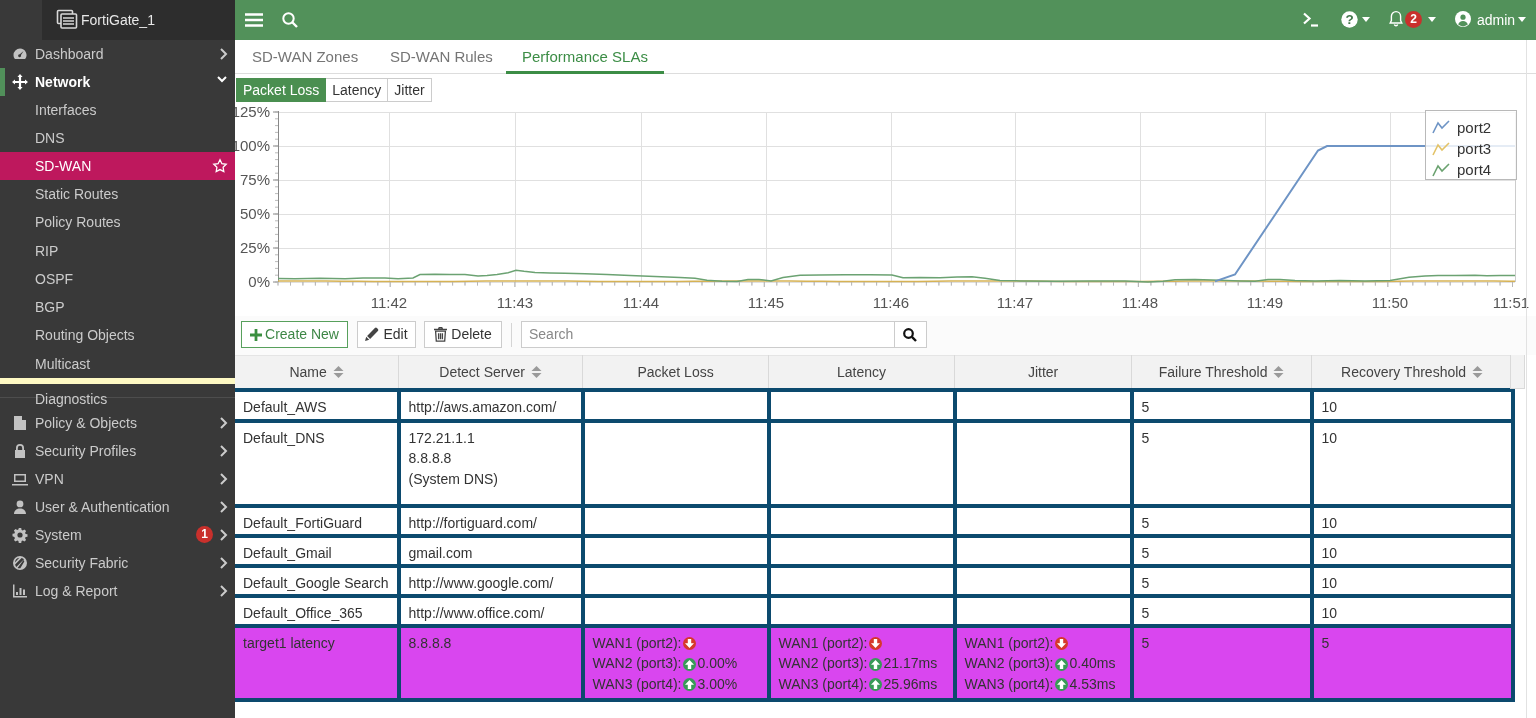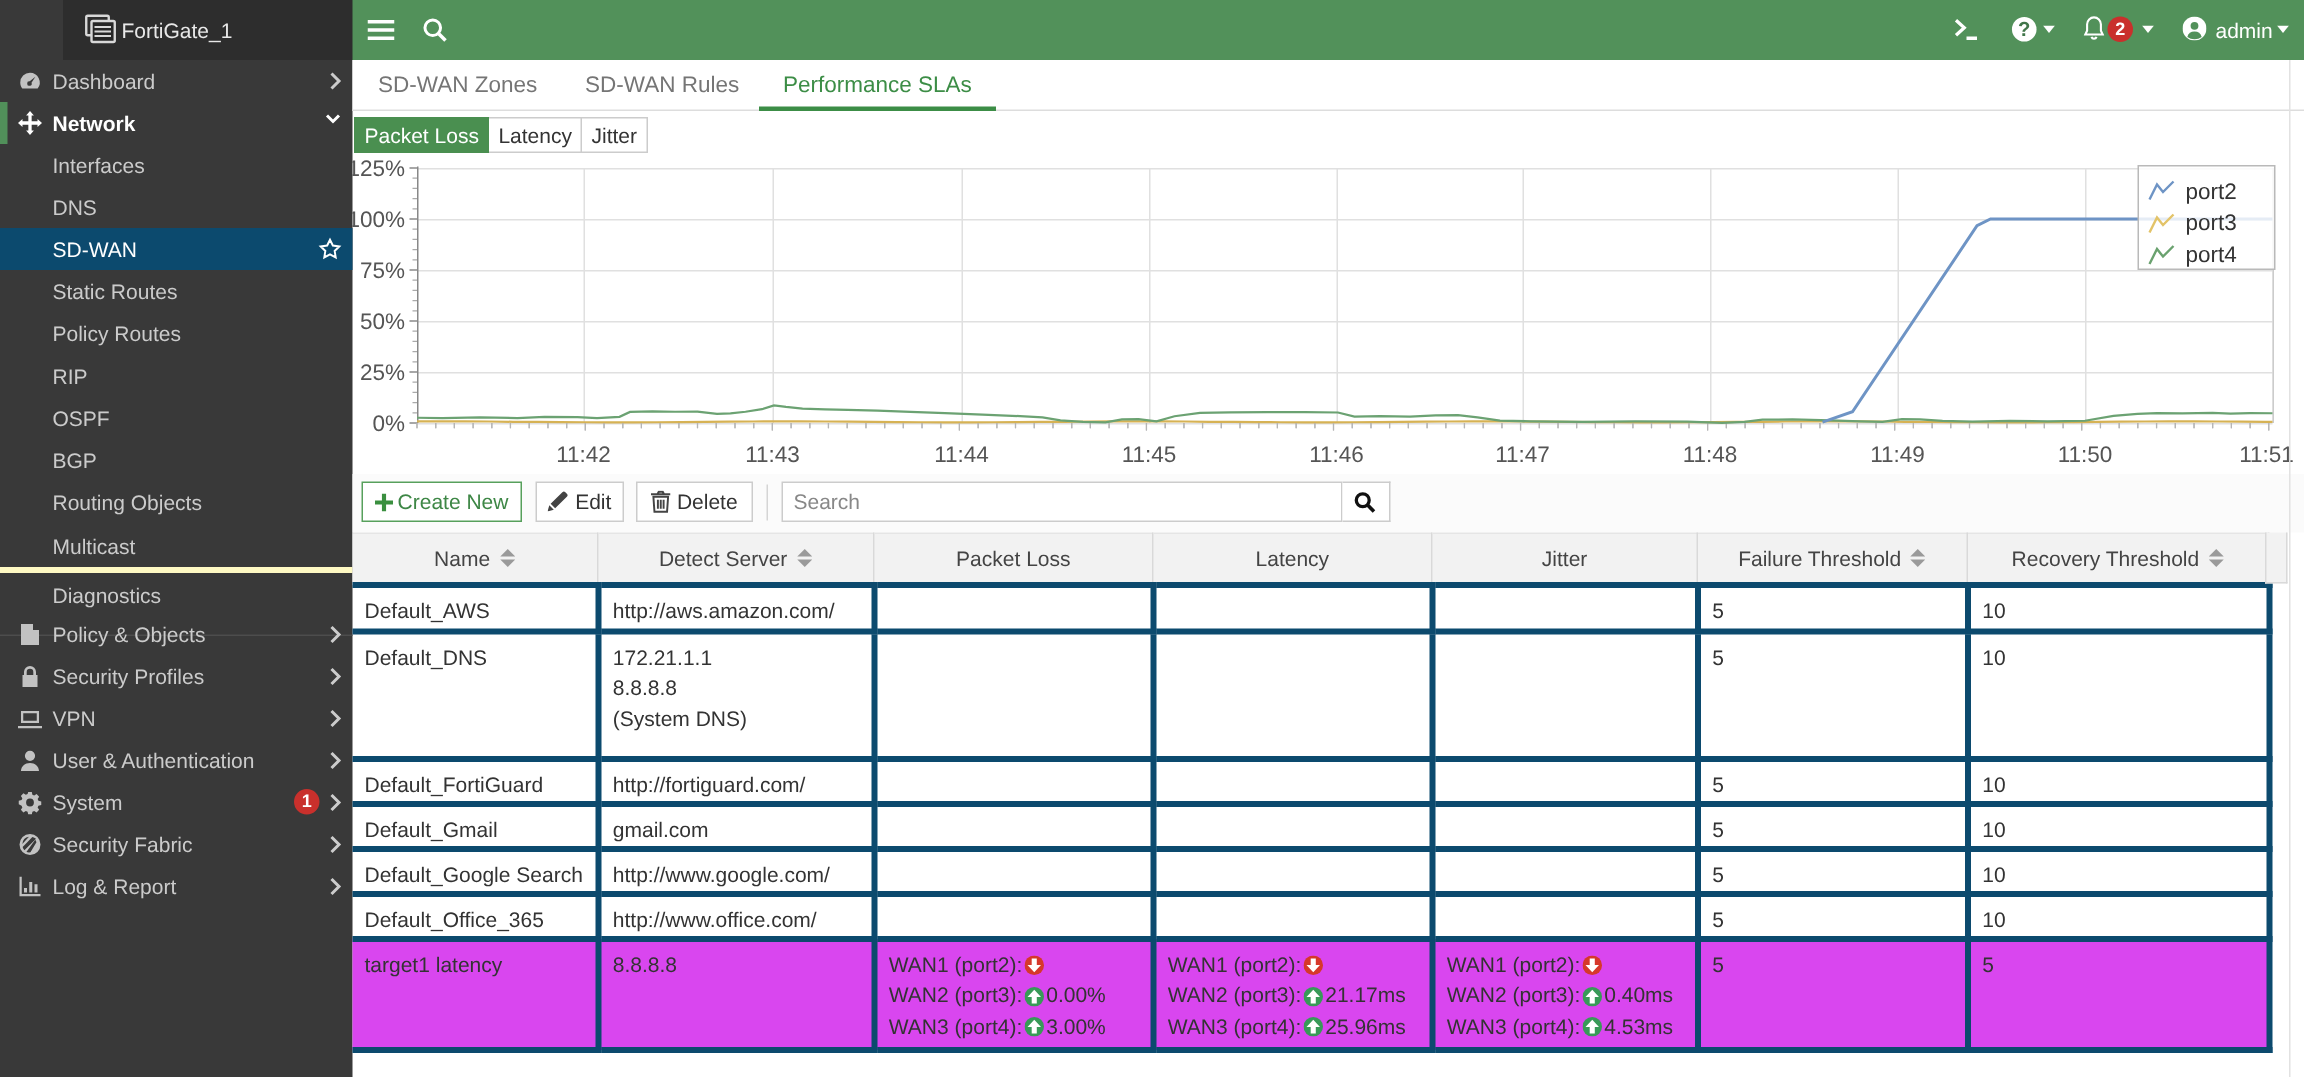--- a/index.html
+++ b/index.html
@@ -9,24 +9,24 @@
 #sbhead { position:absolute; left:0; top:0; width:235px; height:40px; background:#2d2d2d;
   color:#e8e8e8; font-size:14px;margin-left:42px; }
 #sbhead .txt { position:absolute; left:39px; top:12px; }
 #sbhead svg.logo { position:absolute; left:14px; top:9px; }
 #sbhead .car { position:absolute; right:9px; top:17px; }
 .mi { position:absolute; left:0; width:235px; height:28px; color:#cbcbcb; font-size:14px; white-space:nowrap; }
 .mi .ic { position:absolute; left:12px; top:6px; width:16px; height:16px; color:#c2c2c2;}
 .mi .tx { position:absolute; left:35px; top:6px; white-space:nowrap; }
 .mi .ch { position:absolute; right:7px; top:7px; }
 .mi.toplvl .tx { left:35px; }
-.mi.sel { background:#0c4a6e; color:#fff; }
+.mi.sel { background:#be185d; color:#fff; }
 .mi.netw { color:#fff; font-weight:bold; }
 .mi.netw:before { content:""; position:absolute; left:0; top:0; width:5px; height:28px; background:#51905a; }
-.mi.diag { border-top:4px solid #fef9c3; border-bottom:1px solid #4d4d4d; height:46px;}
+.mi.diag { border-top:6px solid #fef9c3; border-bottom:1px solid #4d4d4d; height:20px;}
 .badge { display:inline-block; background:#c9302c; color:#fff; border-radius:50%;
   width:17px; height:17px; line-height:17px; text-align:center; font-size:12px; font-weight:bold;}
 #topbar { position:absolute; left:235px; top:0; width:1301px; height:40px; background:#52915a; }
 #tabbar { position:absolute; left:235px; top:40px; width:1301px; height:34px; background:#fff;
   border-bottom:1px solid #ddd; font-size:15px; }
 .tab { position:absolute; top:0; height:34px; line-height:33px; padding:0 16px; color:#757575; }
 .tab.act { color:#3c8d46; border-bottom:3px solid #3c8d46; }
 #seg { position:absolute; left:236px; top:78px; height:24px; font-size:14px; }
 .sg { float:left; height:24px; line-height:22px; padding:0 6px; background:#fff;
   border:1px solid #ccc; border-left:none; color:#333; }

